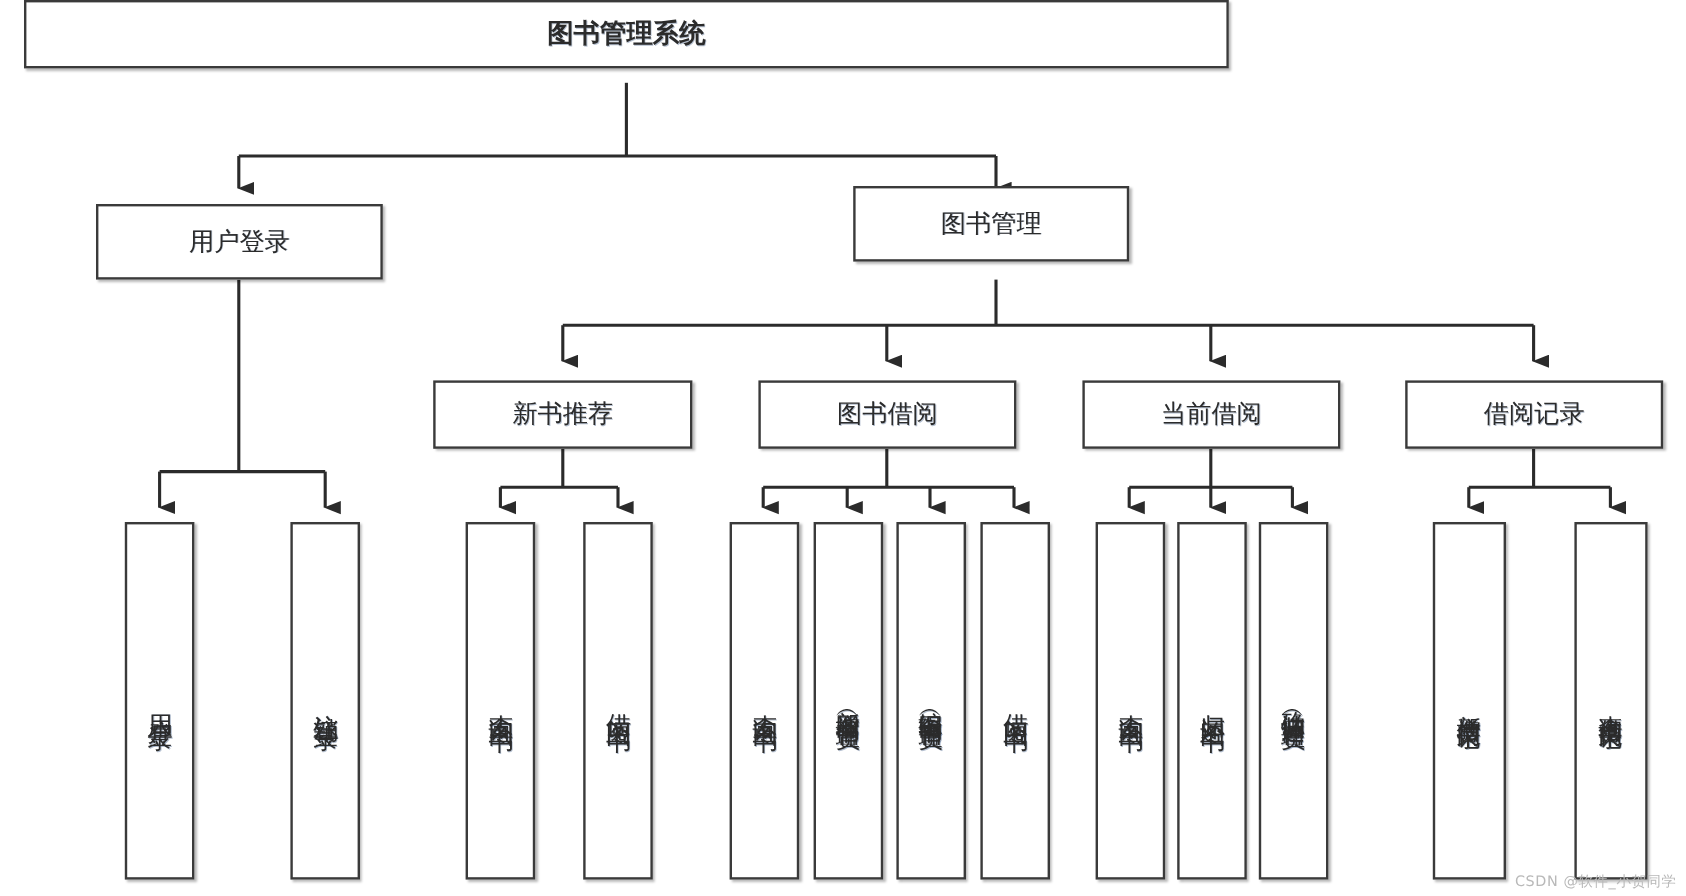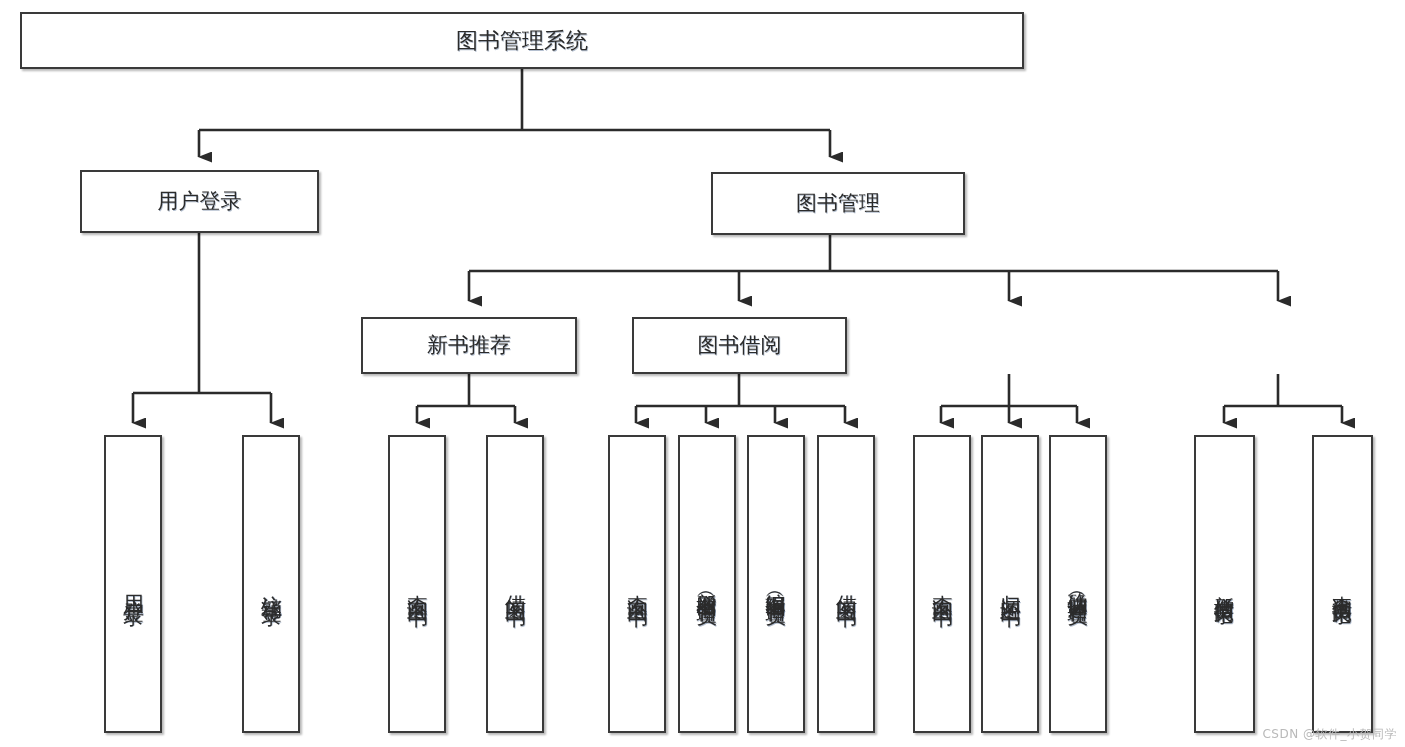--- a/index.html
+++ b/index.html
@@ -125,41 +125,47 @@
       <path d="M 1009 406 L 1009 423" marker-end="url(#arrow)"></path>
       <path d="M 1077 406 L 1077 423" marker-end="url(#arrow)"></path>
 
       <path d="M 1278 374 L 1278 406"></path>
       <path d="M 1224 406 L 1342 406"></path>
       <path d="M 1224 406 L 1224 423" marker-end="url(#arrow)"></path>
       <path d="M 1342 406 L 1342 423" marker-end="url(#arrow)"></path>
     </g>
   </svg>
 
-  <div class="node root h" style="left:20px; top:12px; width:1004px; height:57px;">
+  <div class="node root h" style="left:20px; top:0; width:1004px; height:57px;font-weight:bold;">
     <span class="label">图书管理系统</span>
   </div>
 
   <div class="node h" style="left:80px; top:170px; width:239px; height:63px;">
     <span class="label">用户登录</span>
   </div>
 
-  <div class="node h" style="left:711px; top:172px; width:254px; height:63px;">
+  <div class="node h" style="left:711px; top:155px; width:230px; height:63px;">
     <span class="label">图书管理</span>
   </div>
 
   <div class="node h" style="left:632px; top:317px; width:215px; height:57px;">
     <span class="label">图书借阅</span>
   </div>
 
   <div class="node h" style="left:361px; top:317px; width:216px; height:57px;">
     <span class="label">新书推荐</span>
   </div>
 
-
+  <div class="node h" style="left:902px; top:317px; width:215px; height:57px;">
+    <span class="label">当前借阅</span>
+  </div>
+
+  <div class="node h" style="left:1171px; top:317px; width:215px; height:57px;">
+    <span class="label">借阅记录</span>
+  </div>
 
   <div class="node v" style="left:104px; top:435px; width:58px; height:298px;">
     <span class="label">用户登录</span>
   </div>
 
   <div class="node v" style="left:242px; top:435px; width:58px; height:298px;">
     <span class="label">注销登录</span>
   </div>
 
   <div class="node v" style="left:388px; top:435px; width:58px; height:298px;">

